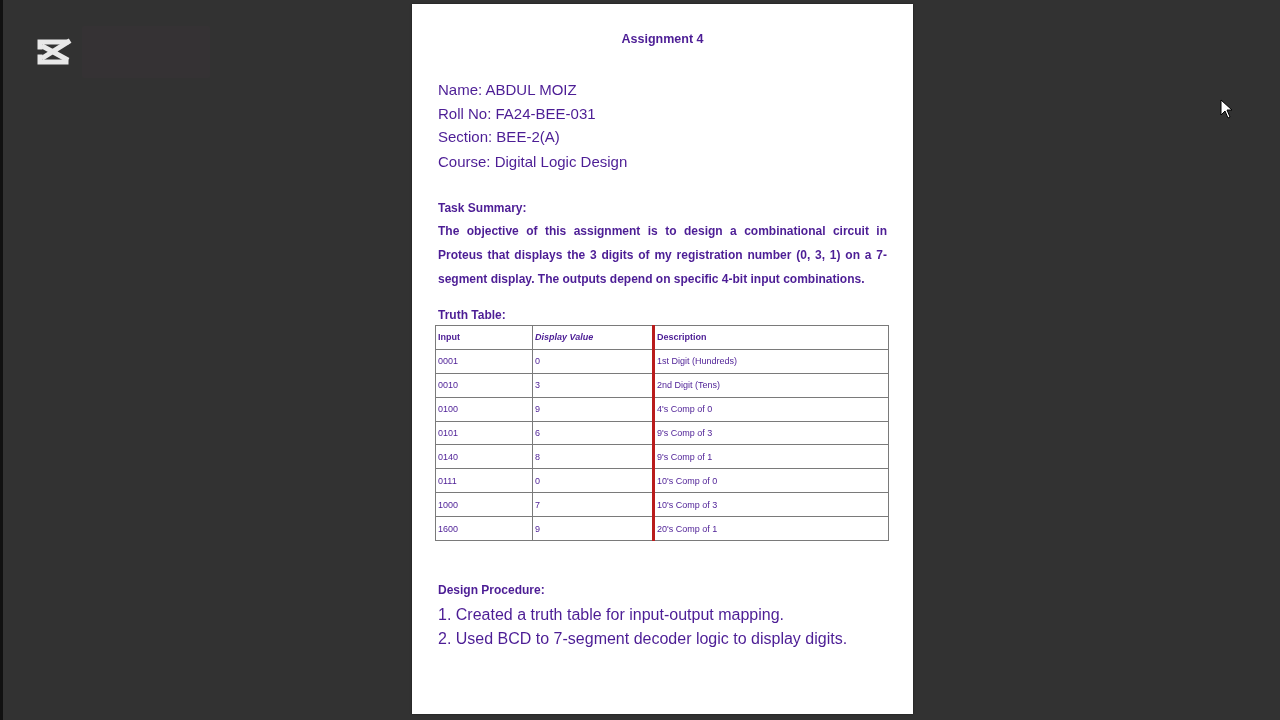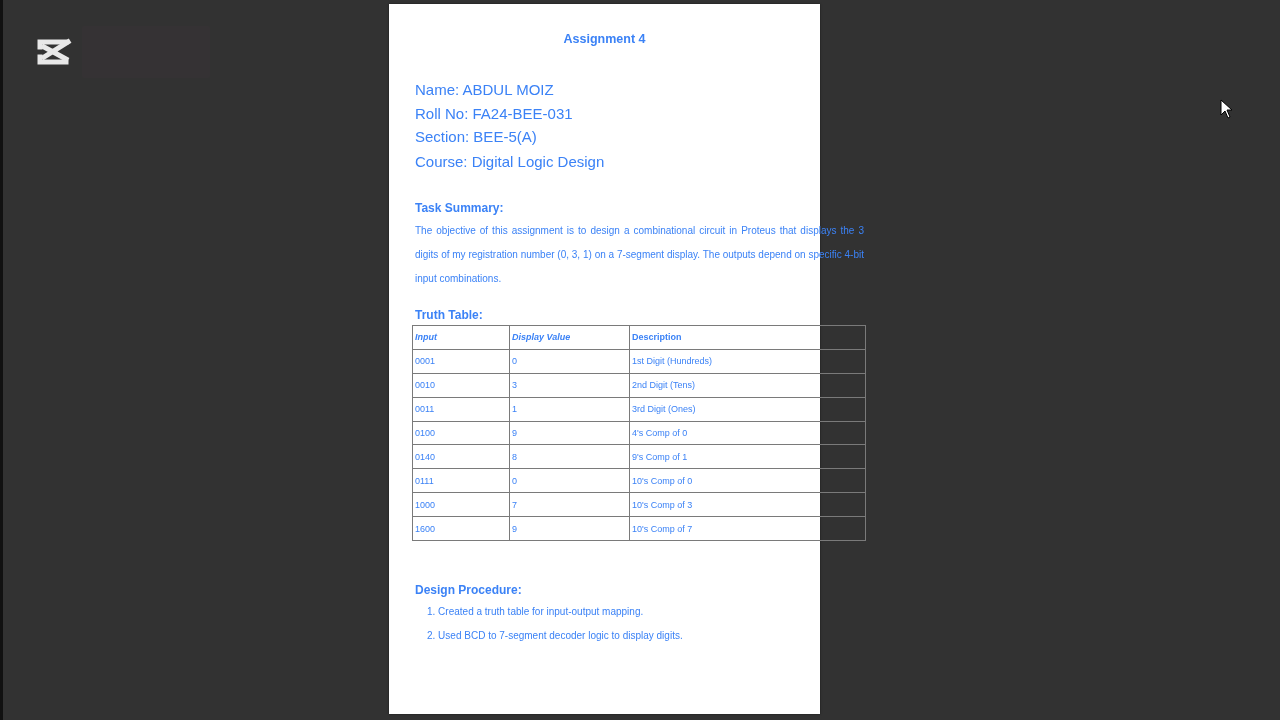--- a/index.html
+++ b/index.html
@@ -7,48 +7,49 @@
       width: 1280px; height: 720px;
       background: #323232;
       position: relative; overflow: hidden;
       font-family: "Liberation Sans", sans-serif;
     }
     .left-edge { position: absolute; left: 0; top: 0; width: 3px; height: 720px; background: #111; }
     .logo { position: absolute; left: 36px; top: 36px; width: 40px; height: 32px; }
     .logo-ghost { position: absolute; left: 82px; top: 26px; width: 128px; height: 52px; background: rgba(60,52,56,0.35); border-radius: 2px; }
     .cursor { position: absolute; left: 1220px; top: 99px; width: 14px; height: 20px; }
     .page {
-      position: absolute; left: 389px; top: 4px; width: 431px; height: 710px;
+      position: absolute; left: 412px; top: 4px; width: 501px; height: 710px;
       background: #ffffff; box-shadow: 0 0 2px rgba(0,0,0,0.5);
-      color: #3b82f6;
+      color: #4c1d95;
     }
     .title {
       position: absolute; top: 28px; left: 0; width: 100%; text-align: center;
       font-weight: bold; font-size: 12.5px;
     }
     .meta { position: absolute; left: 26px; font-size: 15px; }
     .h { position: absolute; left: 26px; font-size: 12px; font-weight: bold; }
     .para {
       position: absolute; left: 26px; top: 215px; width: 449px;
-      font-size: 10px; line-height: 24px; text-align: justify;
+      font-size: 12px; line-height: 24px; text-align: justify;
       text-align-last: left;
+      font-weight: bold;
     }
     table.tt {
       position: absolute; left: 23px; top: 321px; width: 454px;
       border-collapse: collapse; font-size: 9px;
     }
     table.tt td, table.tt th {
       border: 1px solid #7a7a7a; height: 22.9px; padding: 0 2px;
       text-align: left; vertical-align: middle;
     }
     table.tt th { font-weight: bold; }
     table.tt td.c2, table.tt th.c2 { border-left: 1px solid #222; }
-    table.tt td.c3, table.tt th.c3 { border-left: 1px solid #b91c1c; }
-    .col1 { width: 92px; font-style: italic; } .col2 { width: 115px; font-style: italic; }
-    .step { position: absolute; left: 26px; font-size: 10px; margin-left: 12px; }
+    table.tt td.c3, table.tt th.c3 { border-left: 3px solid #b91c1c; }
+    .col1 { width: 92px; } .col2 { width: 115px; font-style: italic; }
+    .step { position: absolute; left: 26px; font-size: 16px; }
   </style>
 </head>
 <body>
 
 <div class="left-edge"></div>
 
 <div class="logo-ghost"></div>
 <svg class="logo" viewBox="0 0 40 32">
   <g fill="none" stroke="#e8e8e8" stroke-width="5" stroke-linecap="square">
     <path d="M4 6 H30 M4 26 H30 M4 6 V11 M4 26 V21"></path>
@@ -58,21 +59,21 @@
 
 <svg class="cursor" viewBox="0 0 14 20">
   <path d="M1 1 L1 16 L5 12 L8 19 L10 18 L7 11 L12 11 Z" fill="#fff" stroke="#000" stroke-width="1"></path>
 </svg>
 
 <div class="page">
   <div class="title">Assignment 4</div>
 
   <div class="meta" style="top:77px">Name: ABDUL MOIZ</div>
   <div class="meta" style="top:101px">Roll No: FA24-BEE-031</div>
-  <div class="meta" style="top:124px">Section: BEE-5(A)</div>
+  <div class="meta" style="top:124px">Section: BEE-2(A)</div>
   <div class="meta" style="top:149px">Course: Digital Logic Design</div>
 
   <div class="h" style="top:197px">Task Summary:</div>
   <div class="para">The objective of this assignment is to design a combinational circuit in Proteus that displays the 3 digits of my registration number (0, 3, 1) on a 7-segment display. The outputs depend on specific 4-bit input combinations.</div>
 
   <div class="h" style="top:304px">Truth Table:</div>
 
   <table class="tt">
     <thead>
       <tr>
@@ -86,48 +87,48 @@
         <td>0001</td>
         <td class="c2">0</td>
         <td class="c3">1st Digit (Hundreds)</td>
       </tr>
       <tr>
         <td>0010</td>
         <td class="c2">3</td>
         <td class="c3">2nd Digit (Tens)</td>
       </tr>
       <tr>
-        <td>0011</td>
-        <td class="c2">1</td>
-        <td class="c3">3rd Digit (Ones)</td>
-      </tr>
-      <tr>
         <td>0100</td>
         <td class="c2">9</td>
         <td class="c3">4's Comp of 0</td>
+      </tr>
+      <tr>
+        <td>0101</td>
+        <td class="c2">6</td>
+        <td class="c3">9's Comp of 3</td>
       </tr>
       <tr>
         <td>0140</td>
         <td class="c2">8</td>
         <td class="c3">9's Comp of 1</td>
       </tr>
       <tr>
         <td>0111</td>
         <td class="c2">0</td>
         <td class="c3">10's Comp of 0</td>
       </tr>
       <tr>
         <td>1000</td>
         <td class="c2">7</td>
         <td class="c3">10's Comp of 3</td>
       </tr>
       <tr>
         <td>1600</td>
         <td class="c2">9</td>
-        <td class="c3">10's Comp of 7</td>
+        <td class="c3">20's Comp of 1</td>
       </tr>
     </tbody>
   </table>
 
   <div class="h" style="top:579px">Design Procedure:</div>
   <div class="step" style="top:602px">1. Created a truth table for input-output mapping.</div>
   <div class="step" style="top:626px">2. Used BCD to 7-segment decoder logic to display digits.</div>
 </div>
 
 </body></html>

